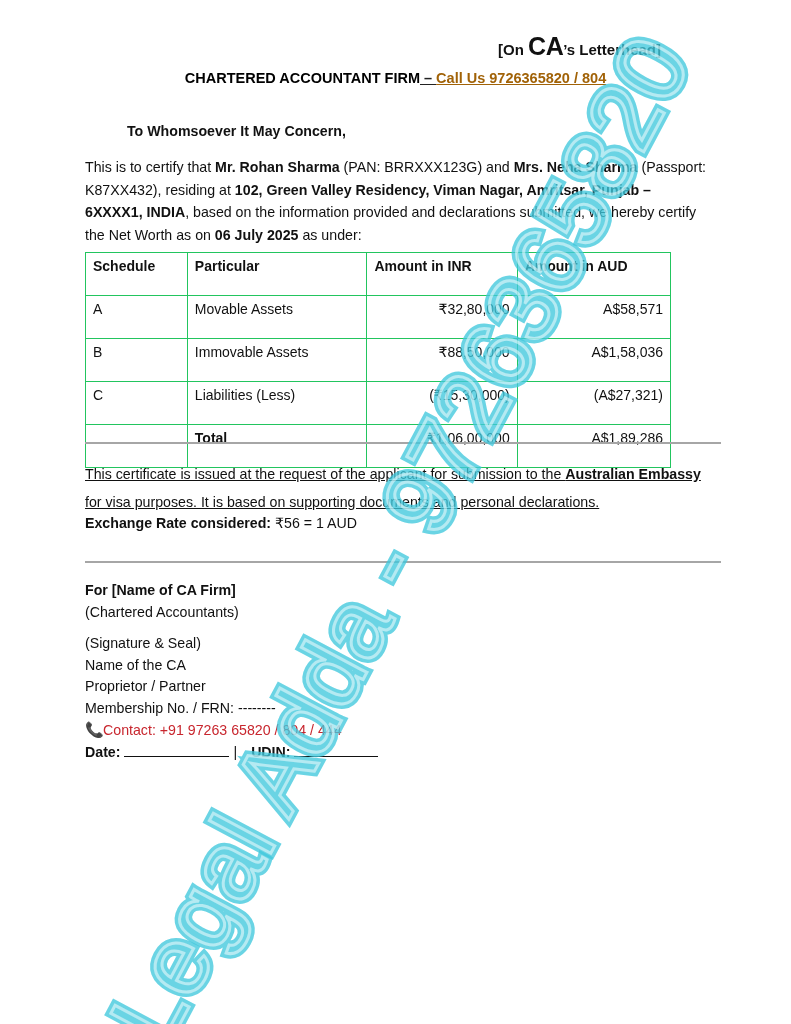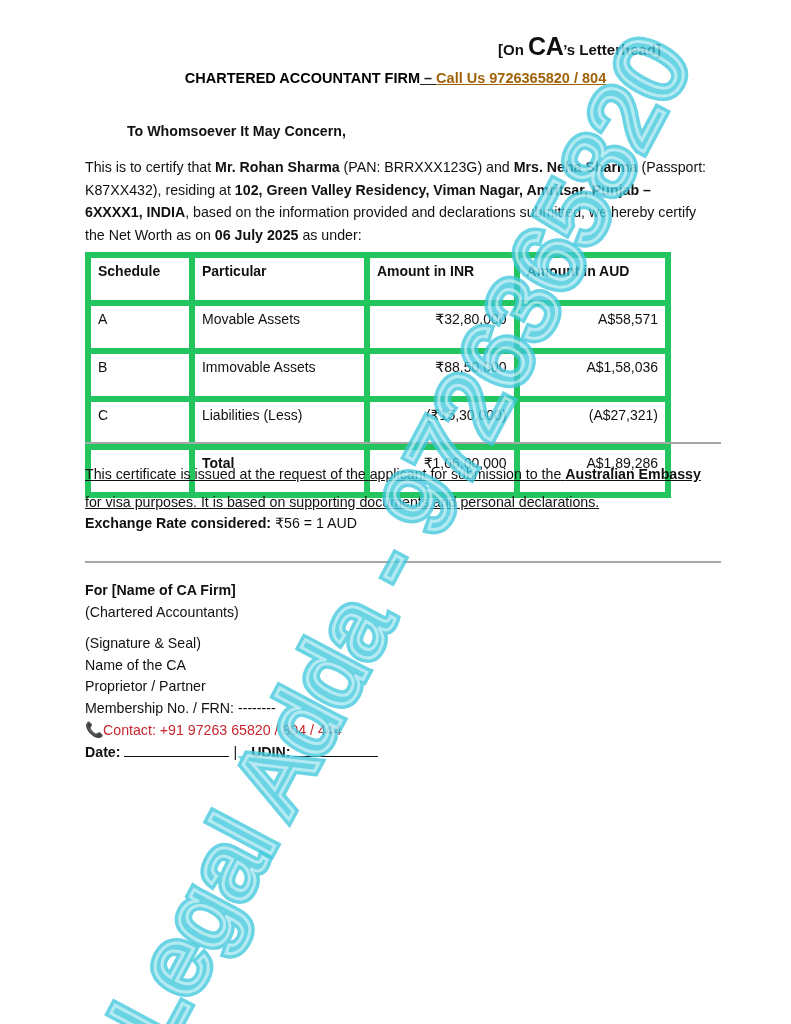--- a/index.html
+++ b/index.html
@@ -19,21 +19,21 @@
   .firm-dash { color: #222; text-decoration: underline; }
   .firm-call { color: #a16207; text-decoration: underline; }
 
   .content { position: absolute; left: 85px; width: 626px; }
   .salute { top: 123px; font-weight: bold; margin-left: 42px; }
   .intro { top: 156px; line-height: 22.5px; }
   b { font-weight: bold; }
 
   table.nw { position: absolute; left: 85px; top: 252px; border-collapse: collapse;
     width: 586px; font-size: 14px; }
-  table.nw td, table.nw th { border: 6px solid #22c55e; padding: 5px 7px 8px 7px; height: 29px;
+  table.nw td, table.nw th { border: 1px solid #22c55e; padding: 5px 7px 8px 7px; height: 29px;
     vertical-align: top; text-align: left; }
   table.nw th { font-weight: bold; }
   table.nw td.num { text-align: right; }
   .c1 { width: 86px; } .c2 { width: 163px; } .c3 { width: 134px; } .c4 { width: 137px; }
 
   .hr { position: absolute; left: 85px; width: 636px; height: 2px; background: #a6a6a6; }
   .p2 { top: 460px; line-height: 28px; text-decoration: underline; }
   .rate { top: 515px; }
   .sign { top: 580px; line-height: 21.5px; }
   .sign .gap { height: 10px; }

